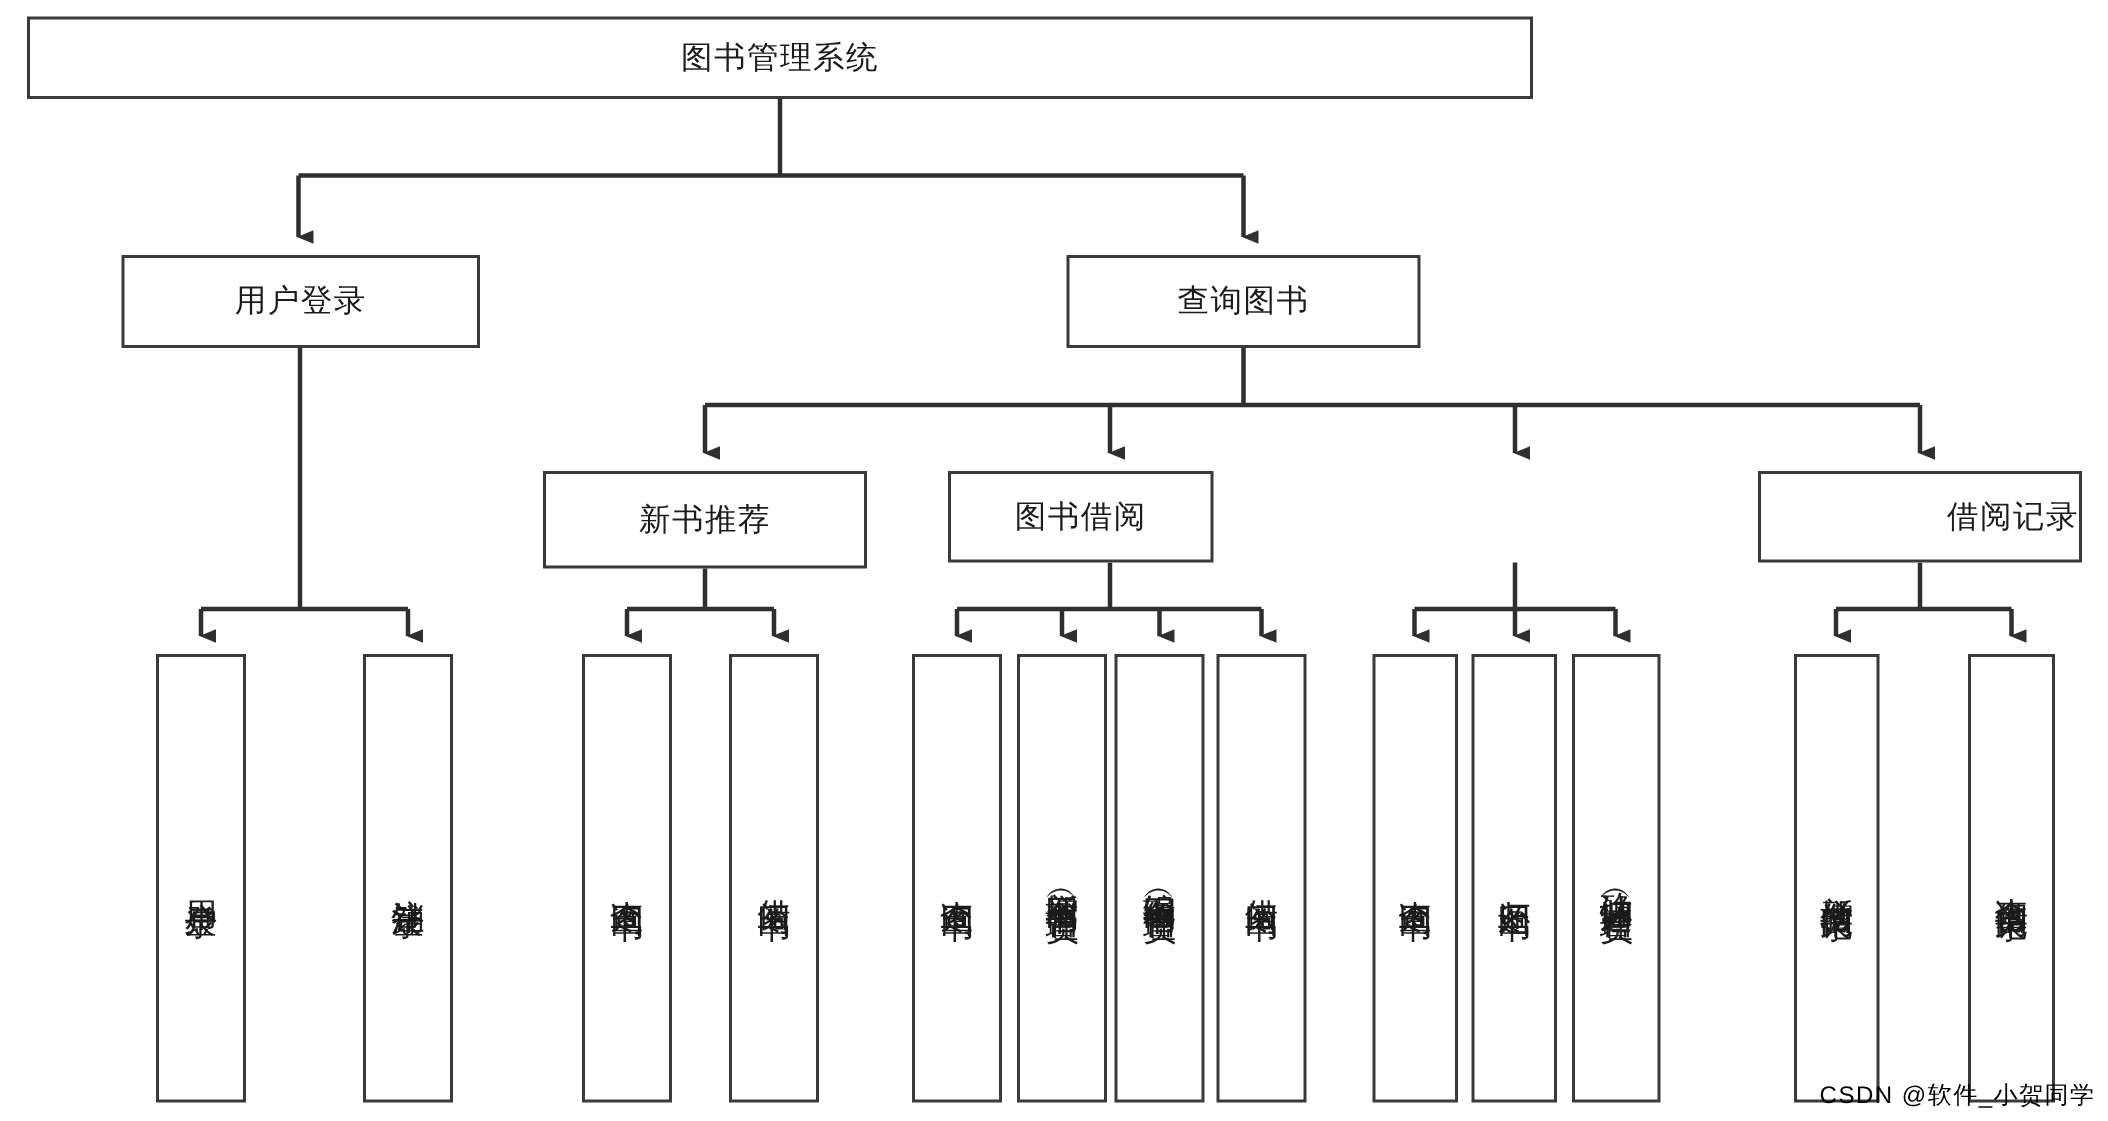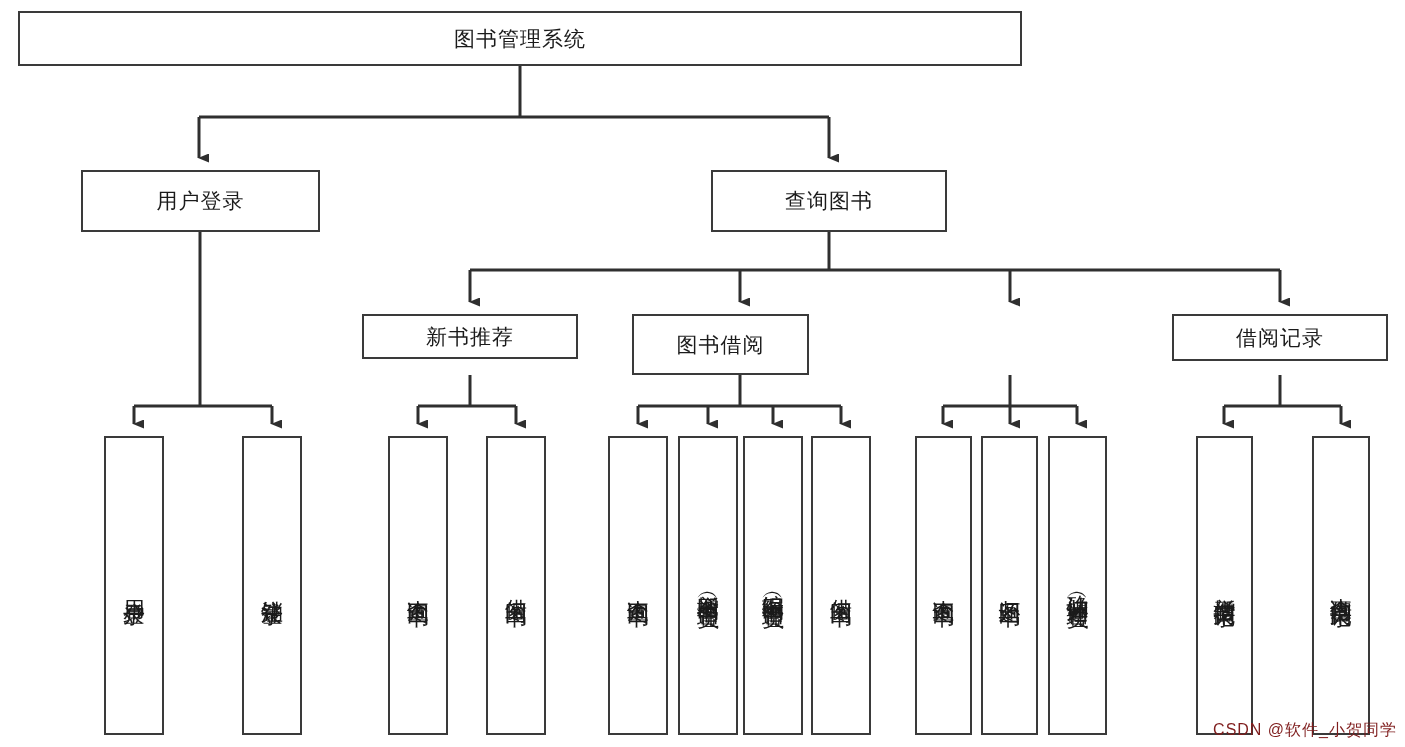--- a/index.html
+++ b/index.html
@@ -55,21 +55,21 @@
   .node-v .vtext {
     writing-mode: vertical-rl;
     text-orientation: upright;
     display: block;
   }
   #watermark {
     position: absolute;
     right: 8px;
     bottom: 6px;
     font-size: 16px;
-    color: #7f1d1d;
+    color: #000000;
     letter-spacing: 1px;
     white-space: nowrap;
     user-select: none;
   }
 </style>
 </head>
 <body>
 
 <div id="canvas">
 
@@ -139,27 +139,27 @@
     <span>图书管理系统</span>
   </div>
 
   <div class="node node-h" style="left:81px; top:170px; width:239px; height:62px;">
     <span>用户登录</span>
   </div>
   <div class="node node-h" style="left:711px; top:170px; width:236px; height:62px;">
     <span>查询图书</span>
   </div>
 
-  <div class="node node-h" style="left:362px; top:314px; width:216px; height:45px;">
+  <div class="node node-h" style="left:362px; top:314px; width:216px; height:65px;font-family:Liberation Serif, serif;">
     <span>新书推荐</span>
   </div>
   <div class="node node-h" style="left:632px; top:314px; width:177px; height:61px;">
     <span>图书借阅</span>
   </div>
-  <div class="node node-h" style="left:1172px; top:314px; width:216px; height:47px;">
+  <div class="node node-h" style="left:1172px; top:314px; width:216px; height:61px;justify-content:flex-end;">
     <span>借阅记录</span>
   </div>
 
   <div class="node node-v" style="left:104px; top:436px; width:60px; height:299px;">
     <span class="vtext">用户登录</span>
   </div>
   <div class="node node-v" style="left:242px; top:436px; width:60px; height:299px;">
     <span class="vtext">注销登录</span>
   </div>
   <div class="node node-v" style="left:388px; top:436px; width:60px; height:299px;">

